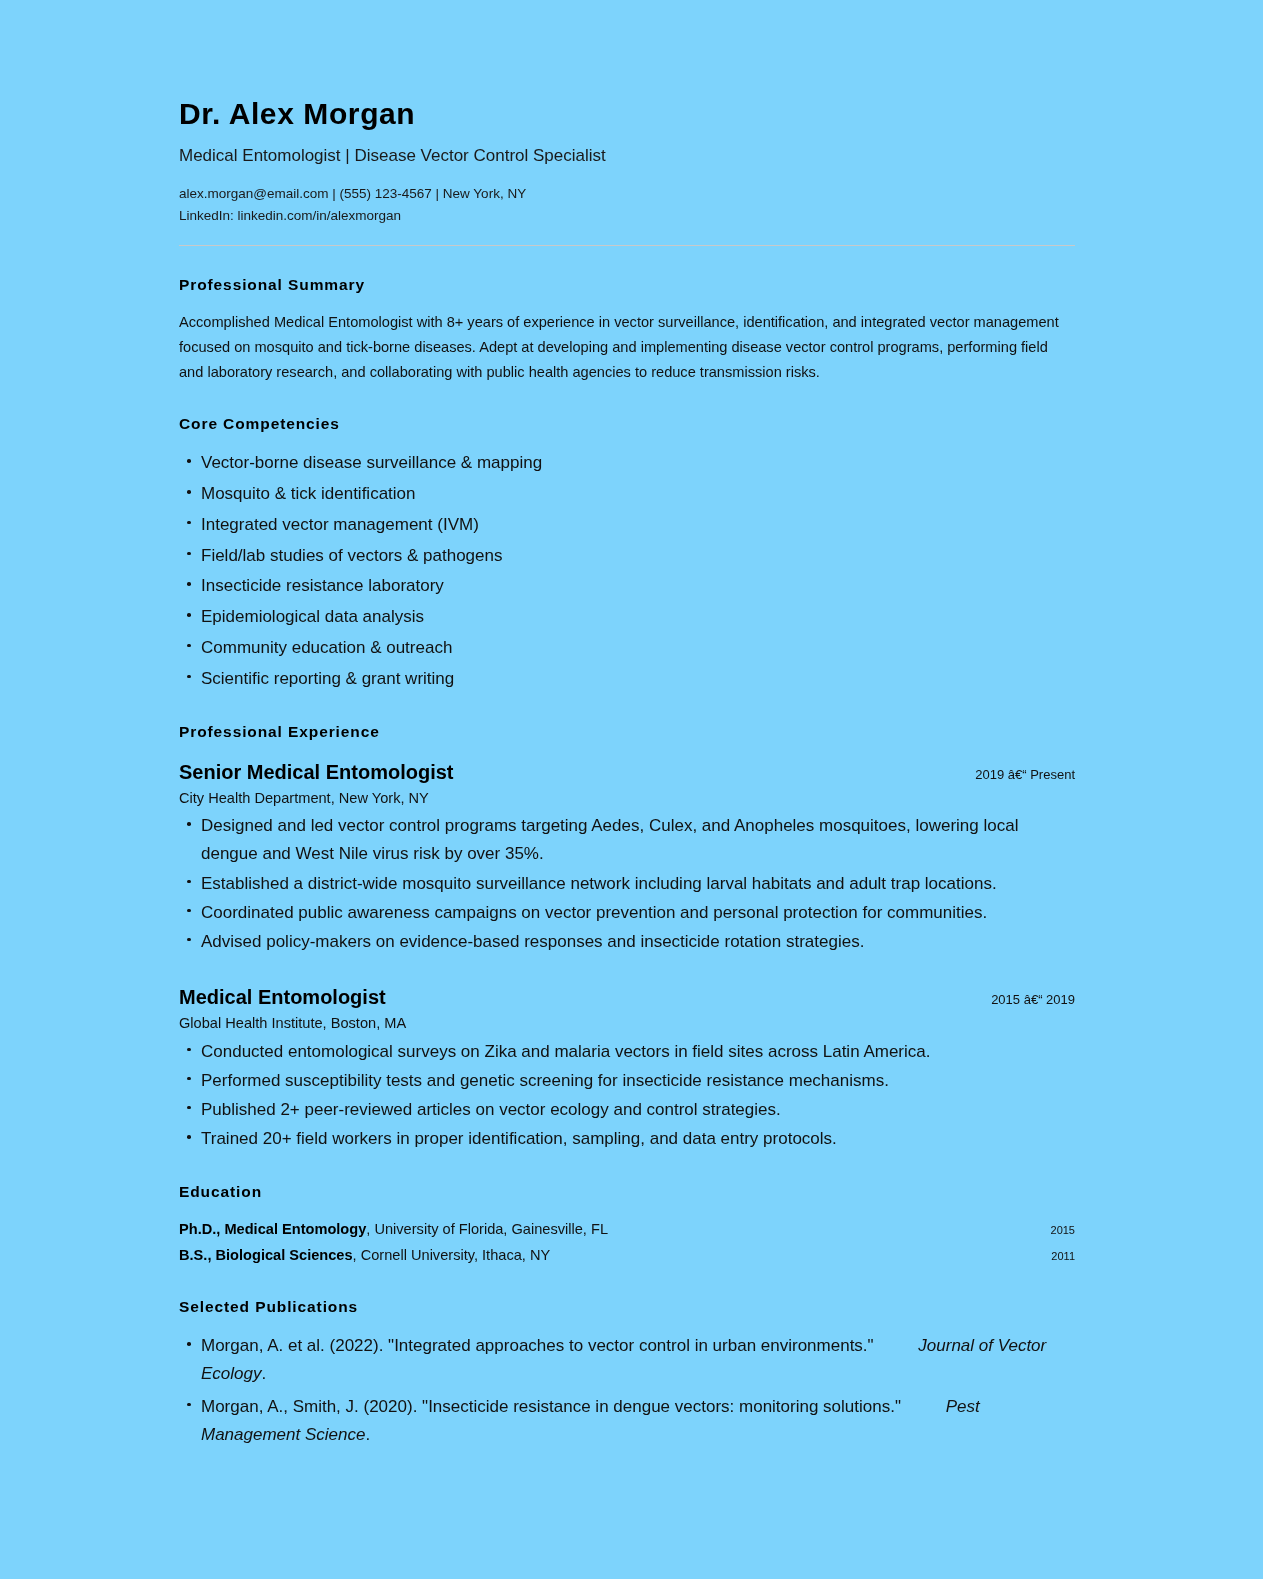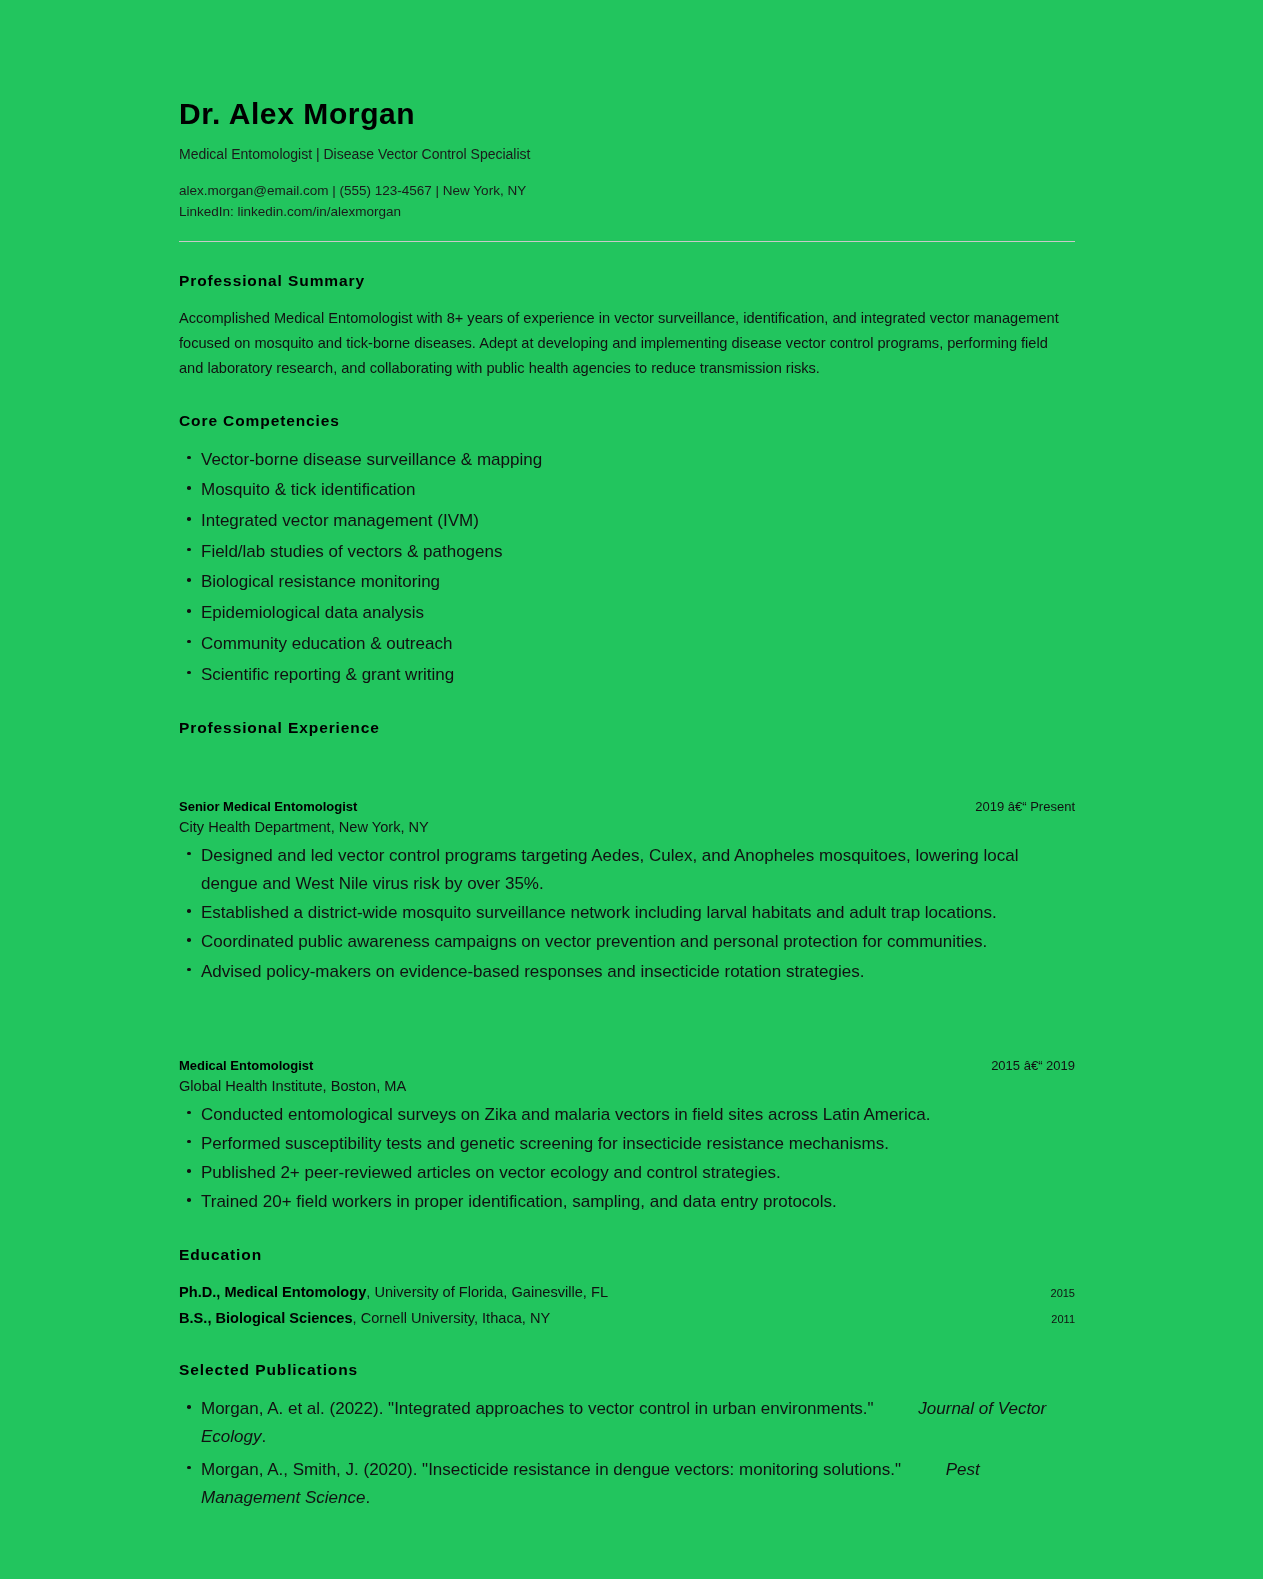--- a/index.html
+++ b/index.html
@@ -11,39 +11,39 @@
     width: 1263px;
     height: 1579px;
     font-family: "Liberation Sans", sans-serif;
     color: #000000;
     -webkit-font-smoothing: antialiased;
   }
   .page {
     position: relative;
     width: 1263px;
     height: 1579px;
-    background: #22c55e;
+    background: #7dd3fc;
     box-sizing: border-box;
     padding: 96px 188px 0 179px;
   }
   .resume {
     width: 896px;
   }
 
   
   .name {
     font-size: 30px;
     font-weight: bold;
     letter-spacing: 0.6px;
     line-height: 1.18;
     margin: 0 0 14px 0;
     color: #000;
   }
   .tagline {
-    font-size: 14px;
+    font-size: 17px;
     font-weight: normal;
     line-height: 1.3;
     margin: 0 0 16px 0;
     color: #1a1a1a;
   }
   .contact-line {
     font-size: 13.5px;
     line-height: 1.62;
     color: #1a1a1a;
   }
@@ -107,25 +107,24 @@
     margin-bottom: 26px;
   }
   .job:last-child { margin-bottom: 0; }
   .job-head {
     display: flex;
     align-items: baseline;
     justify-content: space-between;
     gap: 18px;
   }
   .job-title {
-    font-size: 13px;
+    font-size: 20px;
     font-weight: bold;
     color: #000;
     line-height: 1.5;
-    margin-top: 44px;
   }
   .job-dates {
     font-size: 13px;
     color: #111;
     white-space: nowrap;
     line-height: 1.5;
   }
   .job-company {
     font-size: 14.6px;
     color: #111;
@@ -183,21 +182,21 @@
       <p class="summary-text">Accomplished Medical Entomologist with 8+ years of experience in vector surveillance, identification, and integrated vector management focused on mosquito and tick-borne diseases. Adept at developing and implementing disease vector control programs, performing field and laboratory research, and collaborating with public health agencies to reduce transmission risks.</p>
     </div>
 
     <div class="section">
       <h2 class="section-title">Core Competencies</h2>
       <ul class="bullets competencies">
         <li>Vector-borne disease surveillance &amp; mapping</li>
         <li>Mosquito &amp; tick identification</li>
         <li>Integrated vector management (IVM)</li>
         <li>Field/lab studies of vectors &amp; pathogens</li>
-        <li>Biological resistance monitoring</li>
+        <li>Insecticide resistance laboratory</li>
         <li>Epidemiological data analysis</li>
         <li>Community education &amp; outreach</li>
         <li>Scientific reporting &amp; grant writing</li>
       </ul>
     </div>
 
     <div class="section">
       <h2 class="section-title">Professional Experience</h2>
 
       <div class="job">

